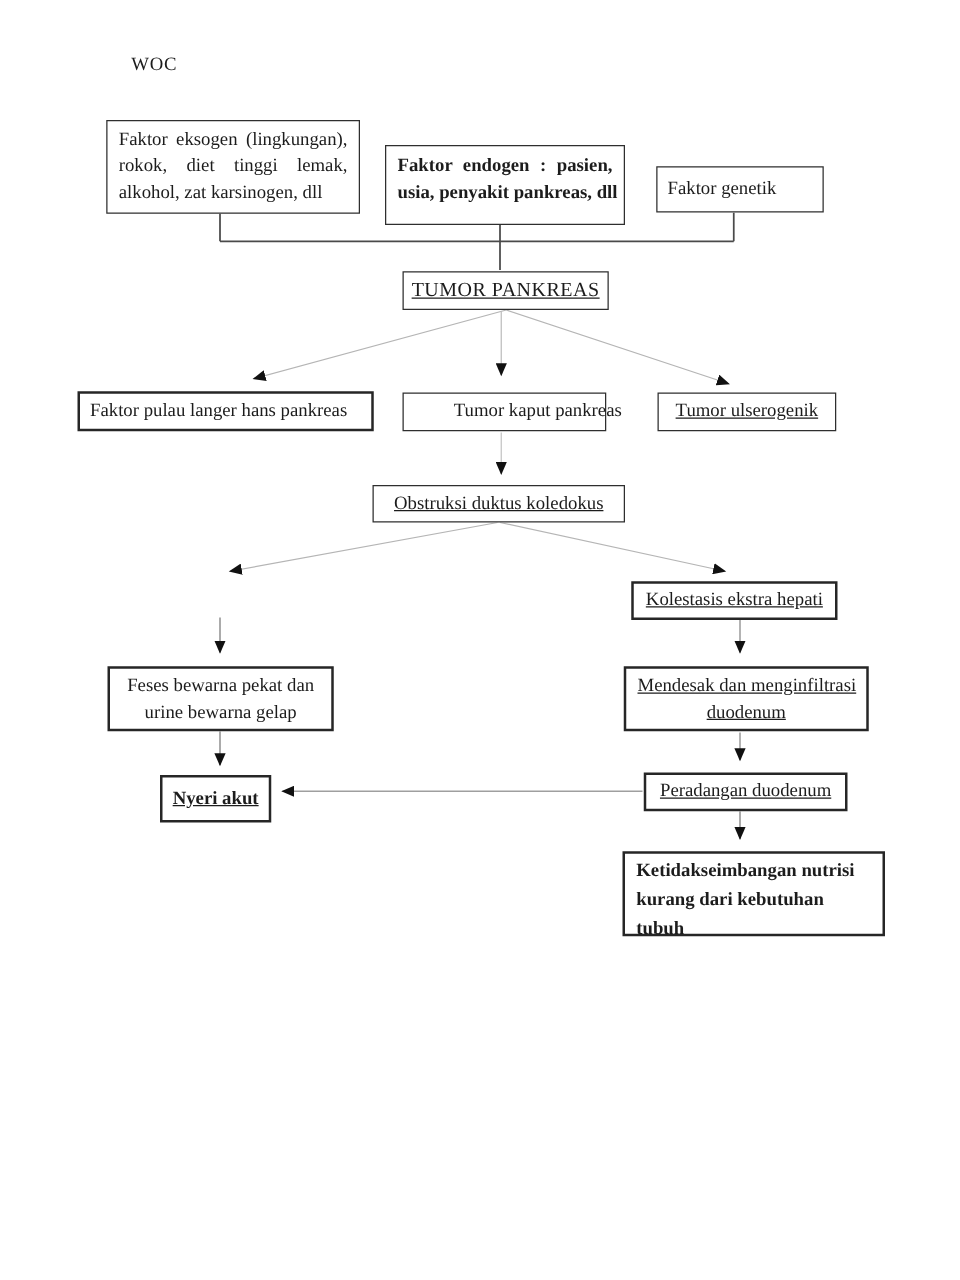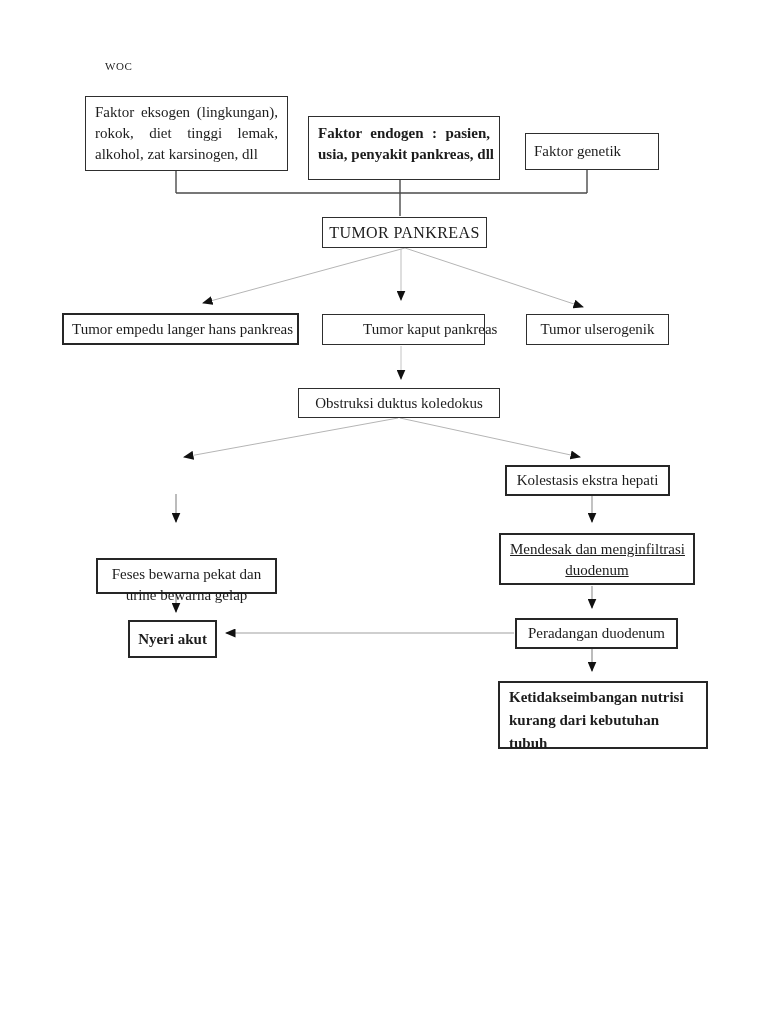--- a/index.html
+++ b/index.html
@@ -7,22 +7,22 @@
     position: relative;
     width: 768px;
     height: 1024px;
     background: #ffffff;
     font-family: "Liberation Serif", "DejaVu Serif", serif;
     color: #1c1c1c;
     overflow: hidden;
   }
   .woc {
     position: absolute;
-    left: 105px; top: 60px;
-    font-size: 11px;
+    left: 105px; top: 44px;
+    font-size: 15px;
     letter-spacing: 0.6px;
   }
   svg.connectors {
     position: absolute;
     left: 0; top: 0;
     pointer-events: none;
   }
   .box {
     position: absolute;
     box-sizing: border-box;
@@ -30,21 +30,21 @@
     border: 1px solid #2e2e2e;
     font-size: 15px;
     line-height: 21px;
   }
   .box.heavy { border-width: 2px; border-color: #262626; }
   .box.single {
     display: flex;
     align-items: center;
     white-space: nowrap;
   }
-  .box.center { justify-content: center; text-align: left; }
+  .box.center { justify-content: center; text-align: left; text-decoration: underline; }
   .box.padleft { padding-left: 8px; justify-content: flex-start; }
   .box.caps { font-size: 16px; letter-spacing: 0.4px; }
   .box.bold { font-weight: bold; }
   .multiline { padding: 5px 9px; }
   .jl { display: block; text-align: justify; text-align-last: justify; white-space: nowrap; overflow: hidden; }
   .ll { display: block; text-align: left; white-space: nowrap; }
   .cl { display: block; text-align: center; white-space: nowrap; }
   .bl { display: block; text-align: left; white-space: nowrap; font-weight: bold; line-height: 23px; }
 </style>
 </head>
@@ -97,41 +97,41 @@
 
   <div class="box single padleft" style="left:525px; top:133px; width:134px; height:37px;">
     <span>Faktor genetik</span>
   </div>
 
   <div class="box single center caps" style="left:322px; top:217px; width:165px; height:31px;">
     <span>TUMOR PANKREAS</span>
   </div>
 
   <div class="box single padleft heavy" style="left:62px; top:313px; width:237px; height:32px;">
-    <span>Tumor empedu langer hans pankreas</span>
+    <span>Faktor pulau langer hans pankreas</span>
   </div>
 
   <div class="box single padleft" style="left:322px; top:314px; width:163px; height:31px;padding-left:40px;">
     <span>Tumor kaput pankreas</span>
   </div>
 
   <div class="box single center" style="left:526px; top:314px; width:143px; height:31px;">
     <span>Tumor ulserogenik</span>
   </div>
 
   <div class="box single center" style="left:298px; top:388px; width:202px; height:30px;">
     <span>Obstruksi duktus koledokus</span>
   </div>
 
 
   <div class="box single center heavy" style="left:505px; top:465px; width:165px; height:31px;">
     <span>Kolestasis ekstra hepati</span>
   </div>
 
-  <div class="box multiline heavy" style="left:96px; top:533px; width:181px; height:36px; padding-top:4px;margin-top:25px;">
+  <div class="box multiline heavy" style="left:86px; top:533px; width:181px; height:52px; padding-top:4px;">
     <span class="cl">Feses bewarna pekat dan</span>
     <span class="cl">urine bewarna gelap</span>
   </div>
 
   <div class="box single center heavy bold" style="left:128px; top:620px; width:89px; height:38px;">
     <span>Nyeri akut</span>
   </div>
 
   <div class="box multiline heavy" style="left:499px; top:533px; width:196px; height:52px; padding-top:4px;text-decoration:underline;">
     <span class="cl">Mendesak dan menginfiltrasi</span>

